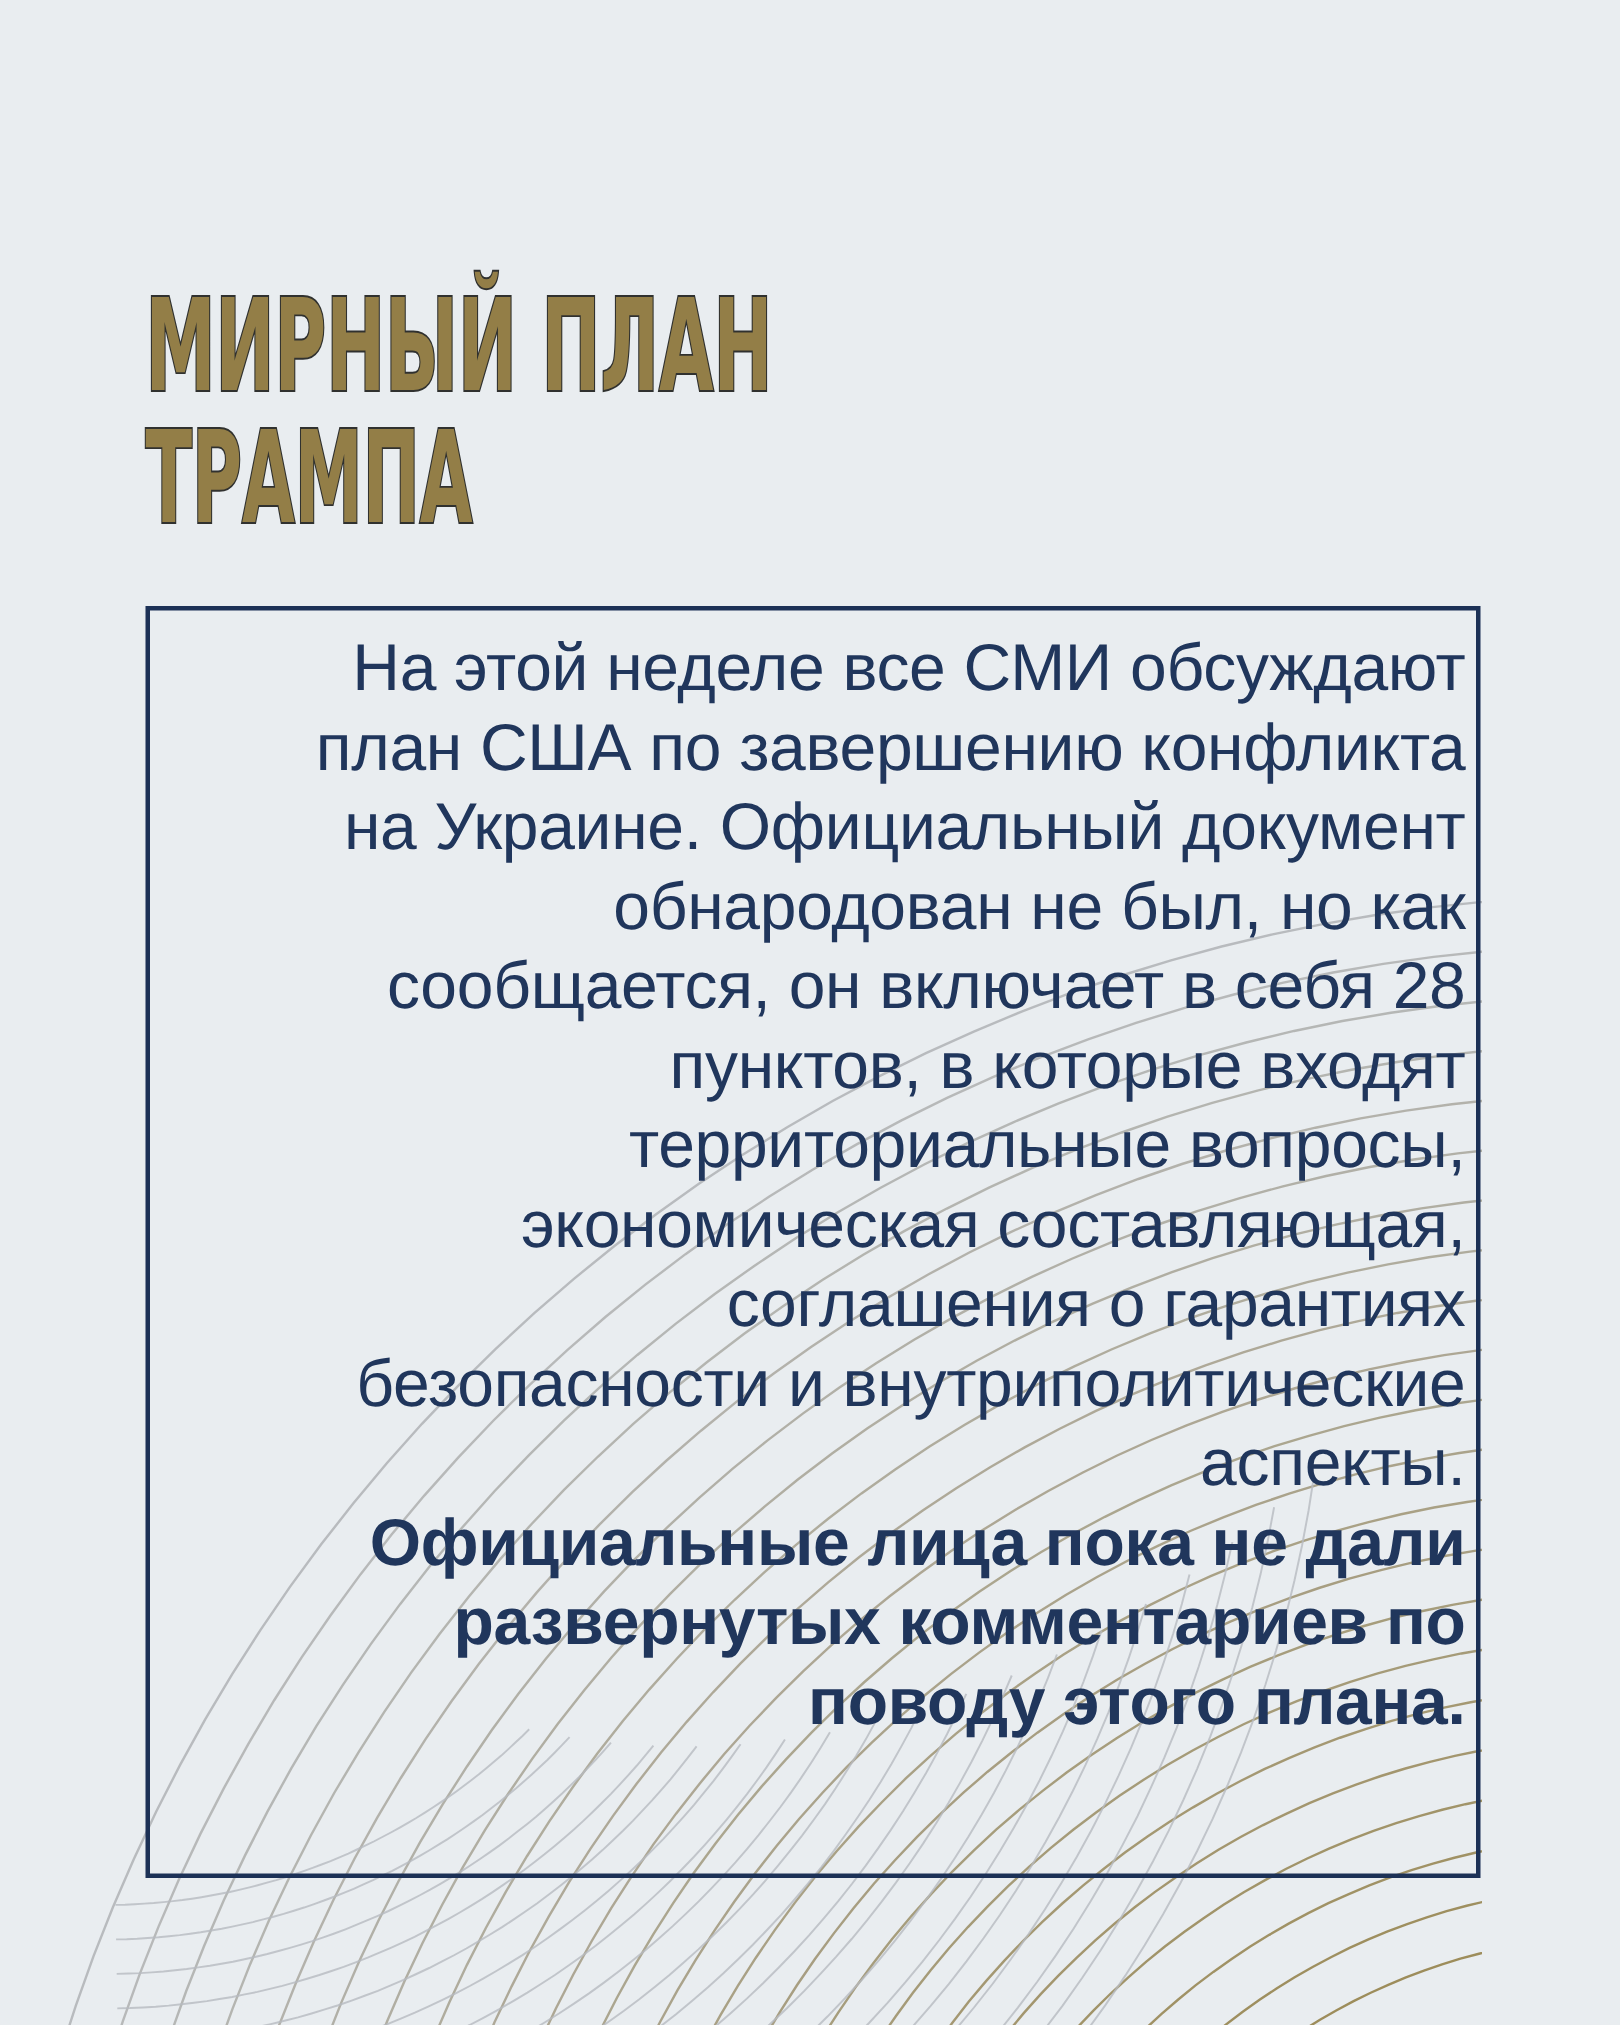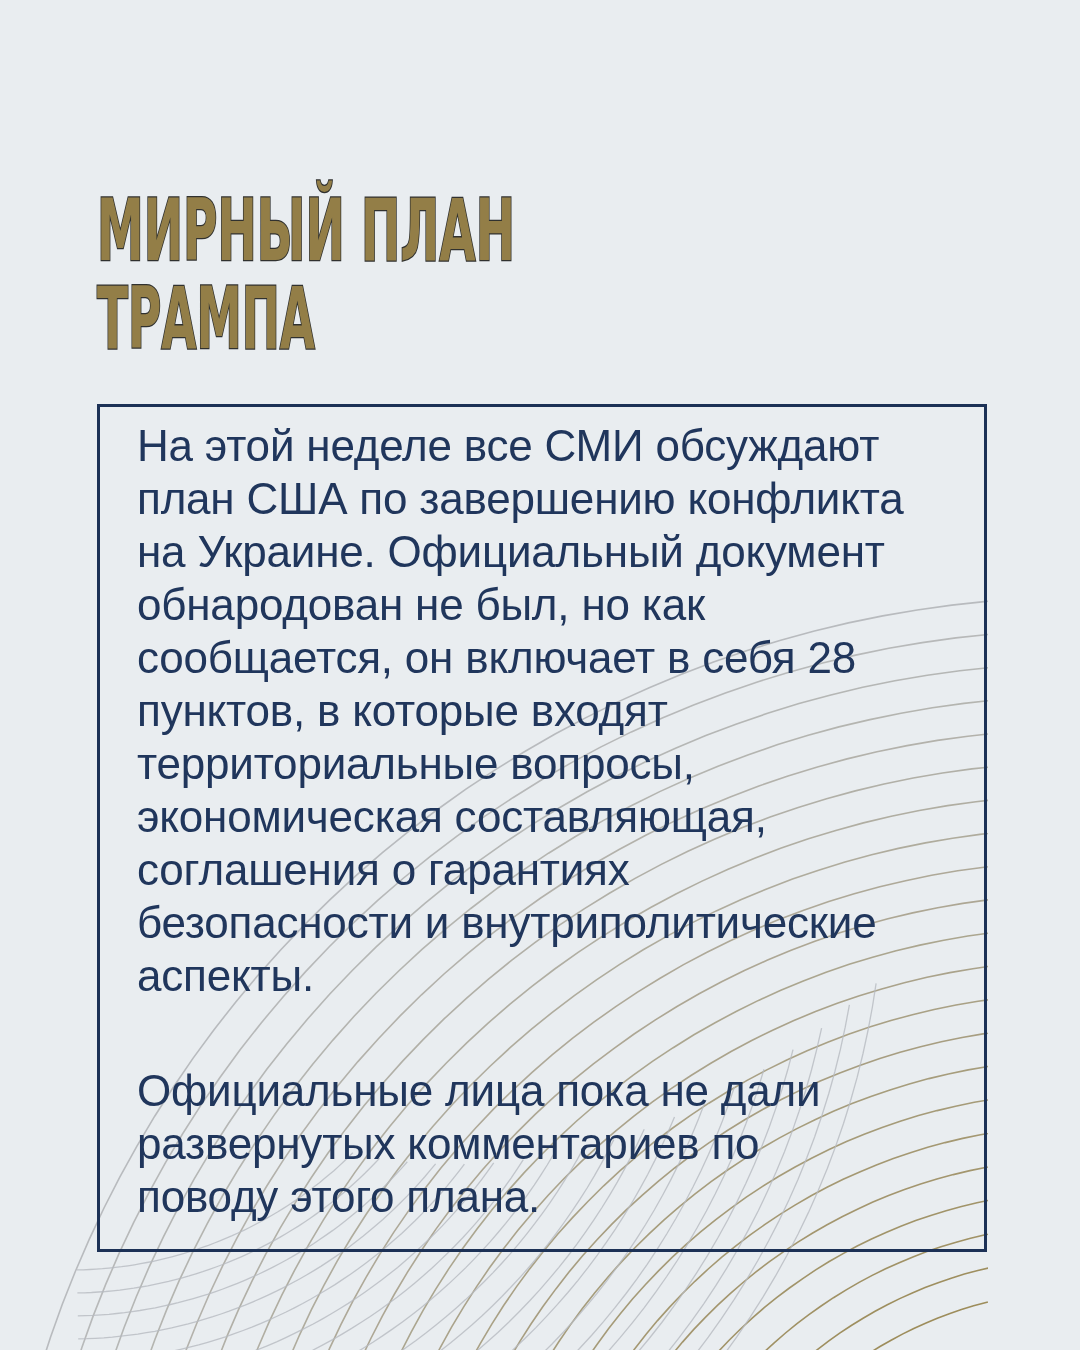--- a/index.html
+++ b/index.html
@@ -48,23 +48,24 @@
   }
   .card-text {
     position: absolute;
     left: 137px;
     top: 419px;
     width: 840px;
     color: var(--c-navy_text, #20365c);
     font-size: 44px;
     line-height: 53px;
     letter-spacing: -0.2px;
+    text-align: right;
   }
   .card-paragraph + .card-paragraph {
-    margin-top: 62px;
+    font-weight: bold;
   }
 </style>
 </head>
 <body>
 
 <div class="canvas">
 
   <svg class="decor" viewBox="0 0 1080 1350" aria-hidden="true">
       <path d="M687.2 1648.2L688.7 1635.5L690.7 1622.8L693.0 1610.3L695.8 1597.8L698.9 1585.3L702.5 1573.1L706.4 1560.9L710.7 1548.8L715.4 1536.9L720.5 1525.2L726.0 1513.6L731.8 1502.2L738.0 1491.0L744.6 1480.0L751.4 1469.2L758.7 1458.7L766.2 1448.3L774.1 1438.3L782.4 1428.5L790.9 1418.9L799.7 1409.6L808.8 1400.7L818.2 1392.0L827.9 1383.6L837.8 1375.5L848.0 1367.8L858.4 1360.3L869.1 1353.3L880.0 1346.5L891.1 1340.2L902.4 1334.1L913.8 1328.5L925.5 1323.2L937.3 1318.3L949.3 1313.7L961.4 1309.6L973.6 1305.8L986.0 1302.5L998.4 1299.5L1011.0 1296.9L1023.6 1294.7L1036.3 1293.0L1049.0 1291.6L1061.7 1290.7L1074.5 1290.1L1087.3 1290.0L1100.1 1290.3L1112.9 1291.0" fill="none" stroke="rgb(149,130,74)" stroke-width="1.6" opacity="0.9"></path>
       <path d="M654.4 1644.7L656.0 1631.0L658.1 1617.3L660.7 1603.7L663.7 1590.1L667.1 1576.7L670.9 1563.4L675.2 1550.2L679.9 1537.2L685.0 1524.3L690.5 1511.6L696.4 1499.1L702.7 1486.7L709.4 1474.6L716.5 1462.7L723.9 1451.0L731.8 1439.6L740.0 1428.4L748.5 1417.5L757.4 1406.9L766.6 1396.5L776.2 1386.5L786.0 1376.8L796.2 1367.4L806.7 1358.3L817.4 1349.6L828.5 1341.2L839.7 1333.2L851.3 1325.5L863.1 1318.2L875.1 1311.3L887.3 1304.8L899.7 1298.6L912.3 1292.9L925.1 1287.6L938.1 1282.7L951.2 1278.2L964.4 1274.1L977.8 1270.5L991.3 1267.3L1004.9 1264.5L1018.5 1262.1L1032.2 1260.2L1046.0 1258.8L1059.8 1257.7L1073.7 1257.1L1087.5 1257.0L1101.4 1257.3L1115.2 1258.1" fill="none" stroke="rgb(150,132,79)" stroke-width="1.6" opacity="0.9"></path>

